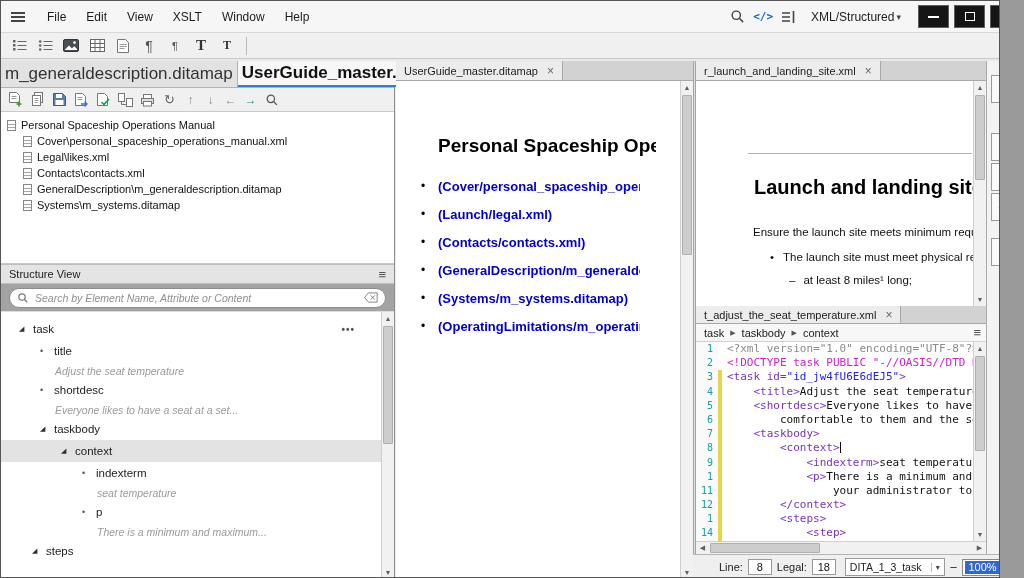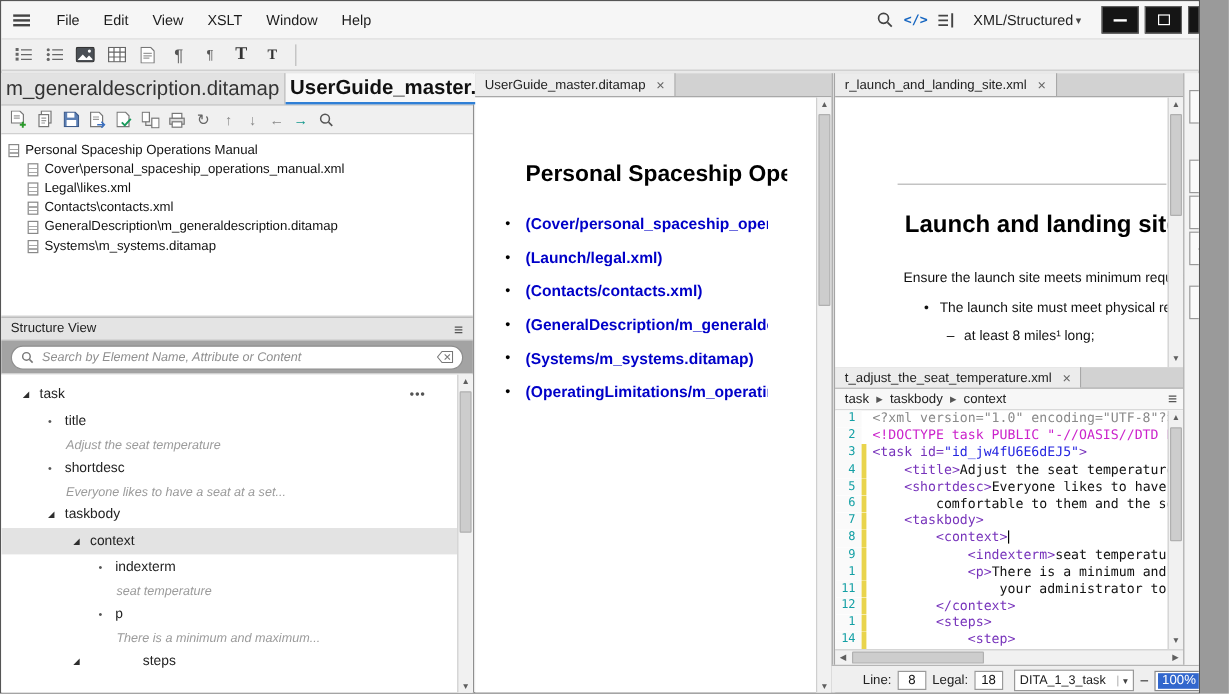--- a/index.html
+++ b/index.html
@@ -361,21 +361,21 @@
           <div class="svrow text" style="padding-left: 96px;">
             <span class="svlab">seat temperature</span>
           </div>
           <div class="svrow leaf" style="padding-left: 81px;">
             <span class="lbul">•</span>
             <span class="svlab">p</span>
           </div>
           <div class="svrow text" style="padding-left: 96px;">
             <span class="svlab">There is a minimum and maximum...</span>
           </div>
-          <div class="svrow parent" style="padding-left: 60px; gap: 44px;">
+          <div class="svrow parent" style="padding-left: 31px;">
             <span class="exp">◢</span>
             <span class="svlab">steps</span>
           </div>
         </div>
       <div class="vscroll">
         <span class="sarr top">▲</span>
         <span class="sthumb" style="top:14px;height:118px"></span>
         <span class="sarr bot">▼</span>
       </div>
     </div>

